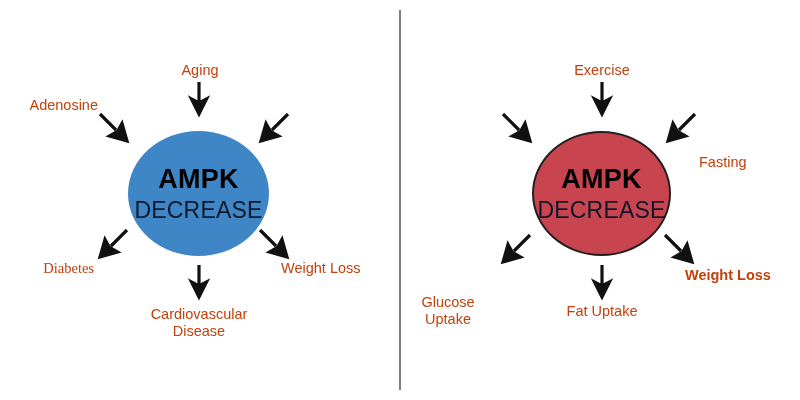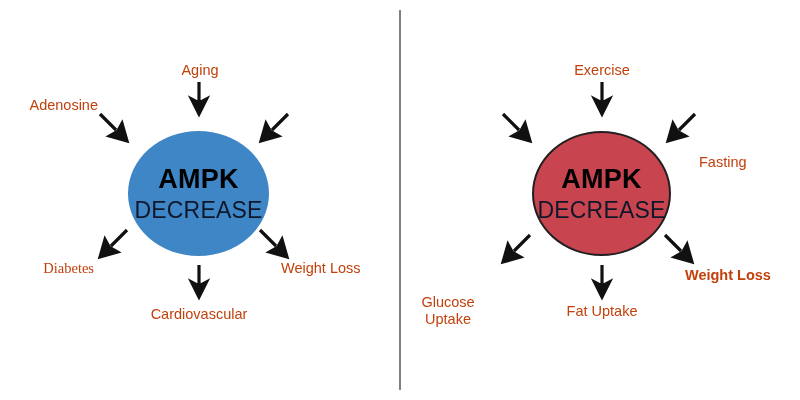--- a/index.html
+++ b/index.html
@@ -137,20 +137,21 @@
     </div>
     <div class="label right" style="left:8px; top:260px; width:86px;font-family:Liberation Serif, serif;">Diabetes</div>
 
     <div class="arrow" style="left:186px; top:265px;">
       <svg width="26" height="34" viewBox="0 0 26 34">
         <path d="M13 0 L13 20 M13 32 L5.5 17 L13 21 L20.5 17 Z" stroke="#111111" stroke-width="3.2" fill="#111111" stroke-linejoin="miter"></path>
       </svg>
     </div>
     <div class="label center" style="left:124px; top:306px; width:150px;">
       <div>Cardiovascular</div>
+      <div>Disease</div>
     </div>
 
     <div class="arrow" style="left:258px; top:228px;">
       <svg width="34" height="34" viewBox="0 0 34 34">
         <path d="M2 2 L18 18 M29 29 L11.5 24 L19.5 19.5 L24 11.5 Z" stroke="#111111" stroke-width="3.2" fill="#111111" stroke-linejoin="miter"></path>
       </svg>
     </div>
     <div class="label left" style="left:281px; top:260px; width:118px;">Weight Loss</div>
   </div>
 

